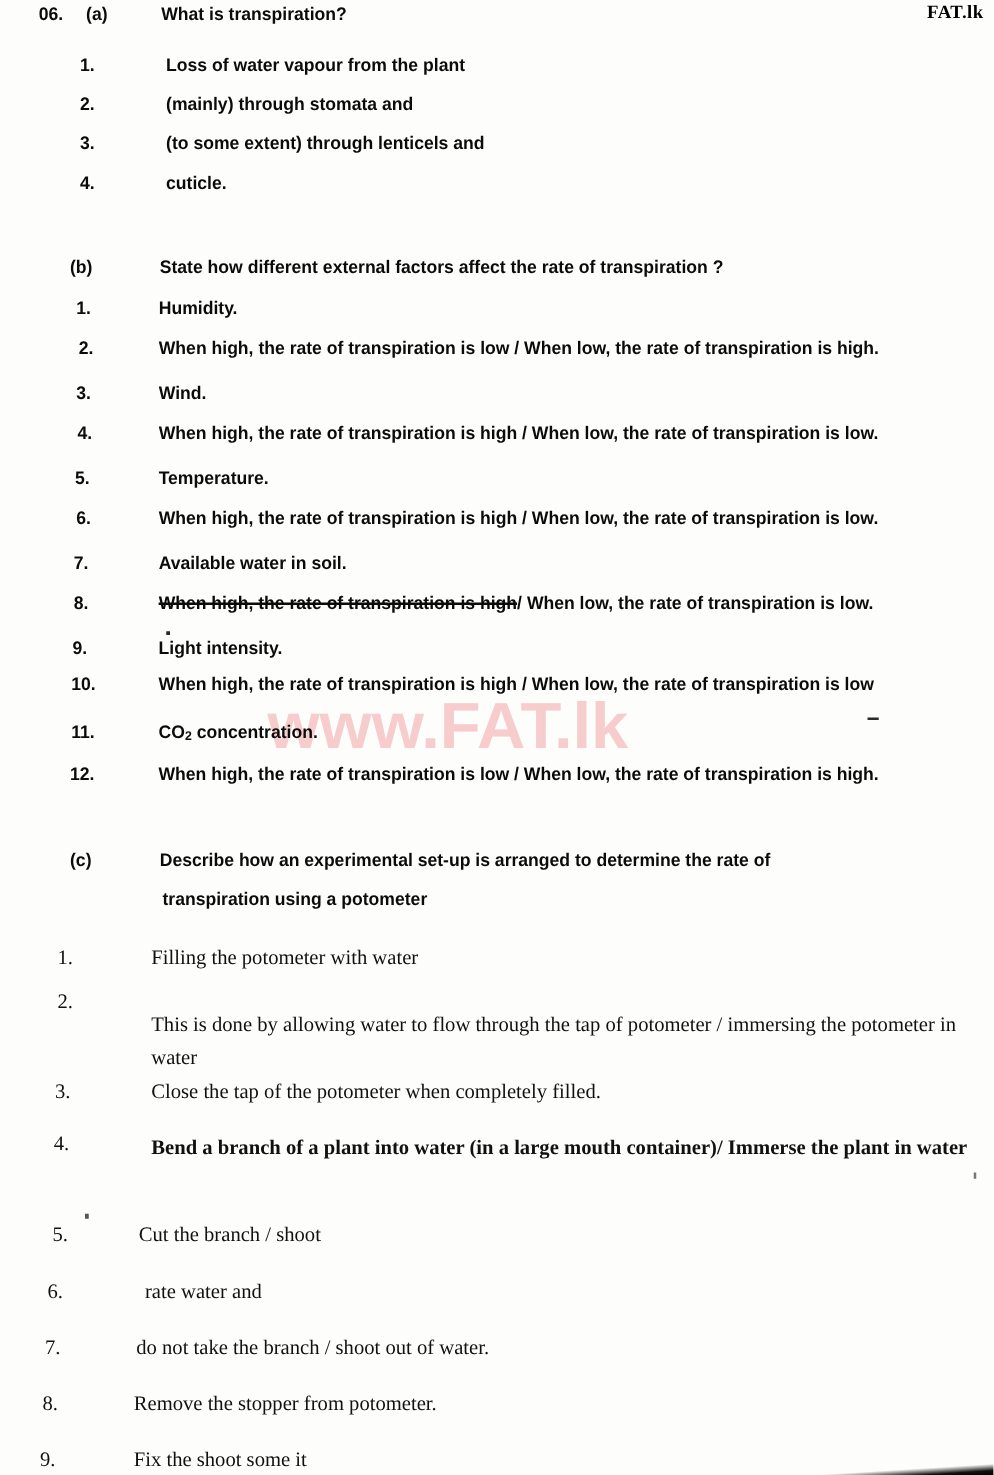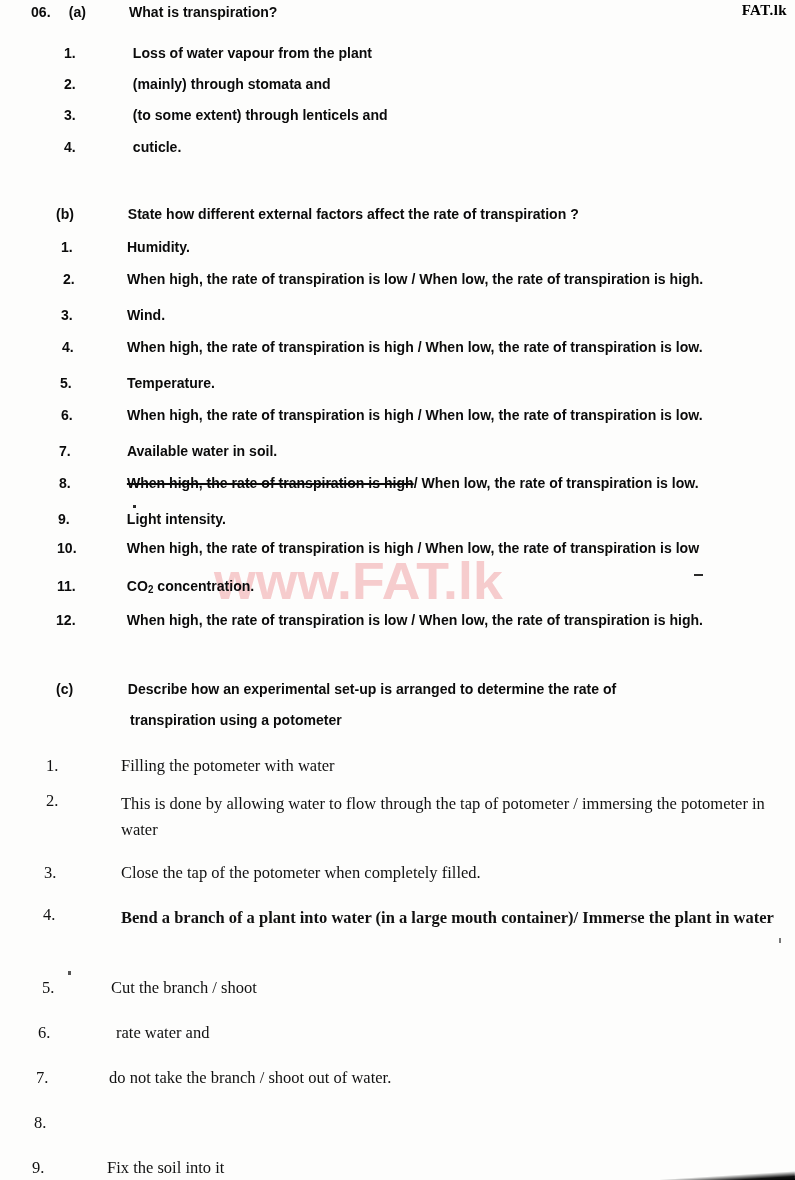--- a/index.html
+++ b/index.html
@@ -212,21 +212,21 @@
     <span class="heading-sans">transpiration using a potometer</span>
   </div>
 
   <div class="row serif" style="left:46px; top:756px;">
     <span class="num" style="width:75px;">1.</span>
     <span class="txt">Filling the potometer with water</span>
   </div>
 
   <div class="row serif wrapping" style="left:46px; top:791px; width:730px;">
     <span class="num" style="width:75px;">2.</span>
-    <span class="txt" style="width:645px; line-height:1.55;">This is done by allowing water to flow through the tap of potometer / immersing the potometer in water</span>
+    <span class="txt" style="width:645px; line-height:1.55;margin-top:16px;">This is done by allowing water to flow through the tap of potometer / immersing the potometer in water</span>
   </div>
 
   <div class="row serif" style="left:44px; top:863px;">
     <span class="num" style="width:77px;">3.</span>
     <span class="txt">Close the tap of the potometer when completely filled.</span>
   </div>
 
   <div class="row serif wrapping" style="left:43px; top:905px; width:740px;">
     <span class="num" style="width:78px;">4.</span>
     <span class="txt" style="width:658px; line-height:1.55;font-weight:bold;">Bend a branch of a plant into water (in a large mouth container)/  Immerse the plant in water</span>
@@ -239,24 +239,25 @@
   <div class="row serif" style="left:38px; top:1023px;">
     <span class="num" style="width:78px;">6.</span>
     <span class="txt">rate water and</span>
   </div>
   <div class="row serif" style="left:36px; top:1068px;">
     <span class="num" style="width:73px;">7.</span>
     <span class="txt">do not take the branch / shoot out of water.</span>
   </div>
   <div class="row serif" style="left:34px; top:1113px;">
     <span class="num" style="width:73px;">8.</span>
+    <span class="txt">Remove the stopper from potometer.</span>
   </div>
   <div class="row serif" style="left:32px; top:1158px;">
     <span class="num" style="width:75px;">9.</span>
-    <span class="txt">Fix the soil into it</span>
+    <span class="txt">Fix the shoot some it</span>
   </div>
 
   <div class="speck" style="left:133px; top:505px; width:3px; height:3px;"></div>
   <div class="speck" style="left:694px; top:574px; width:9px; height:2px;"></div>
   <div class="speck" style="left:68px; top:971px; width:3px; height:4px; background:#555;"></div>
   <div class="speck" style="left:779px; top:938px; width:2px; height:5px; background:#777;"></div>
   <div class="scan-edge"></div>
 
 </div>
 

